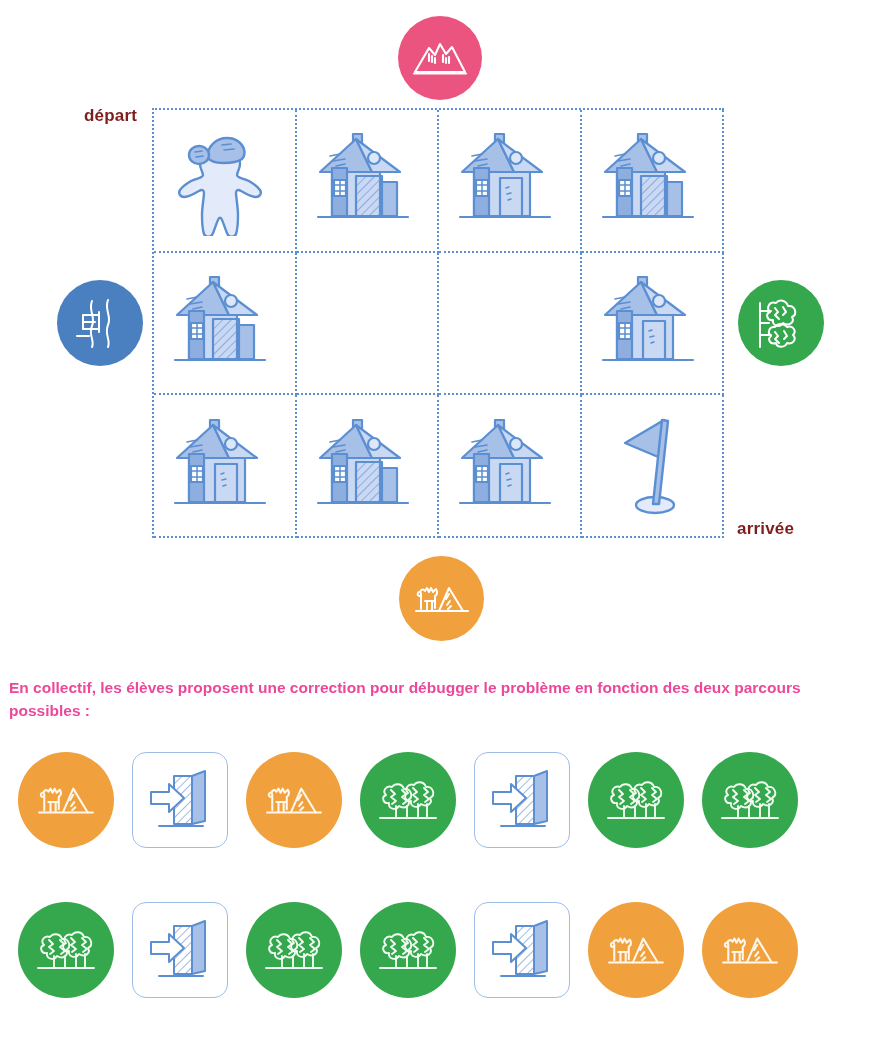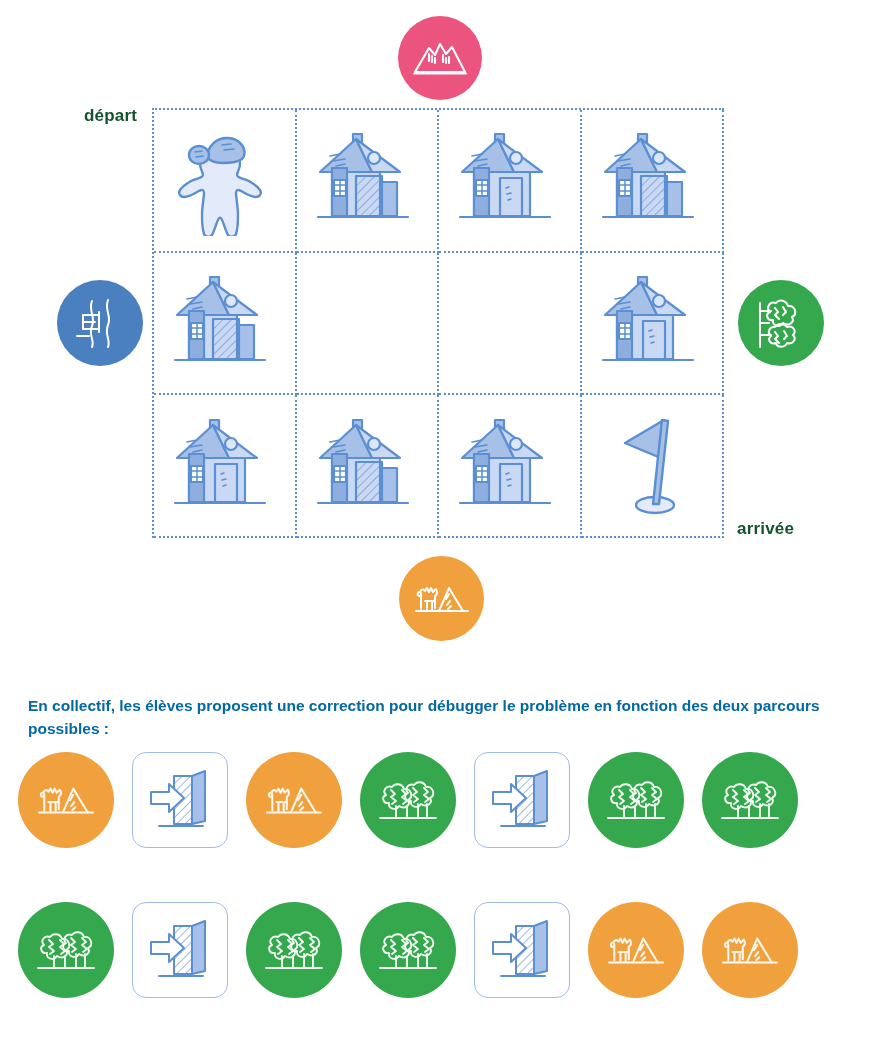--- a/index.html
+++ b/index.html
@@ -46,41 +46,40 @@
     display: flex;
     align-items: center;
     justify-content: center;
     position: relative;
   }
   .cell svg { display: block; }
 
   
   .grid-label {
     position: absolute;
-    color: #14532d;
+    color: #7f1d1d;
     font-weight: bold;
     font-size: 17px;
     letter-spacing: .2px;
     white-space: nowrap;
   }
   #label-depart { left: 84px; top: 106px; }
   #label-arrivee { left: 737px; top: 519px; text-align: center; }
 
   
   #caption {
     position: absolute;
-    left: 28px;
+    left: 9px;
     top: 676px;
     width: 800px;
-    color: #0369a1;
+    color: #ec4899;
     font-weight: bold;
     font-size: 15.5px;
     line-height: 1.5;
     font-family: "Liberation Sans", sans-serif;
-    margin-top: 18px;
   }
 
   
   .seq {
     position: absolute;
     left: 18px;
     width: 840px;
     height: 96px;
     display: flex;
     align-items: center;

